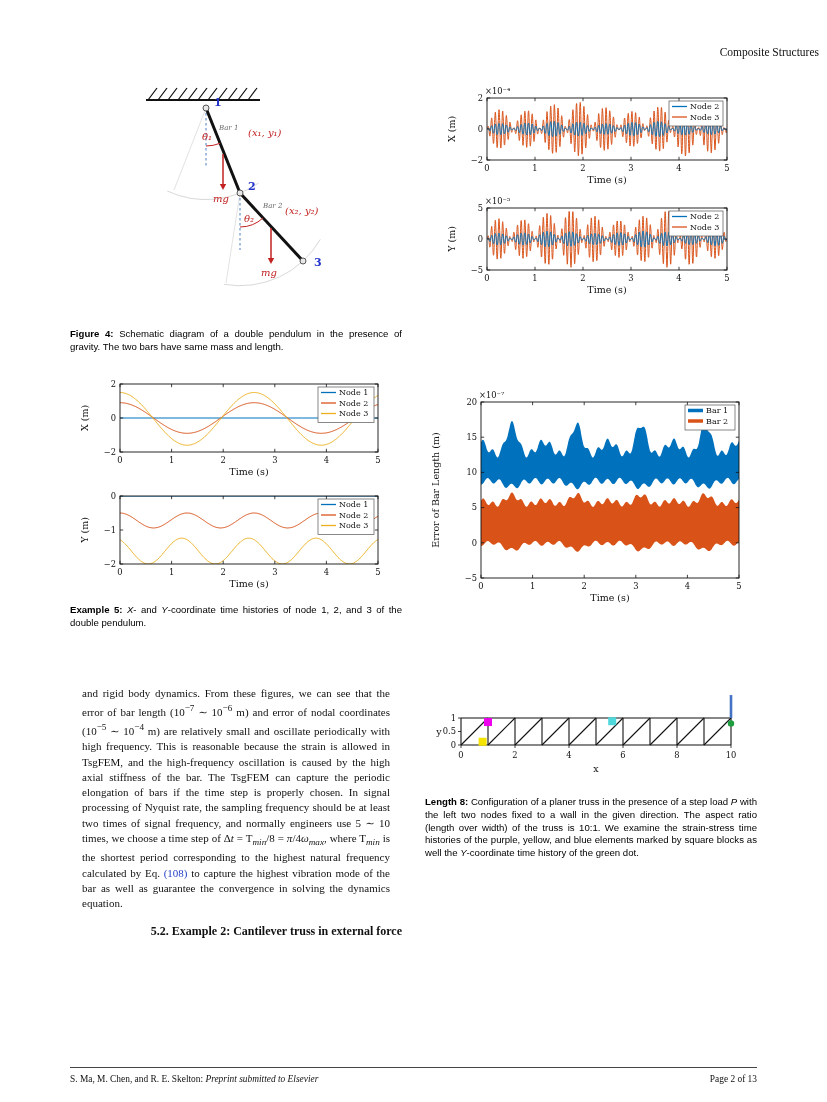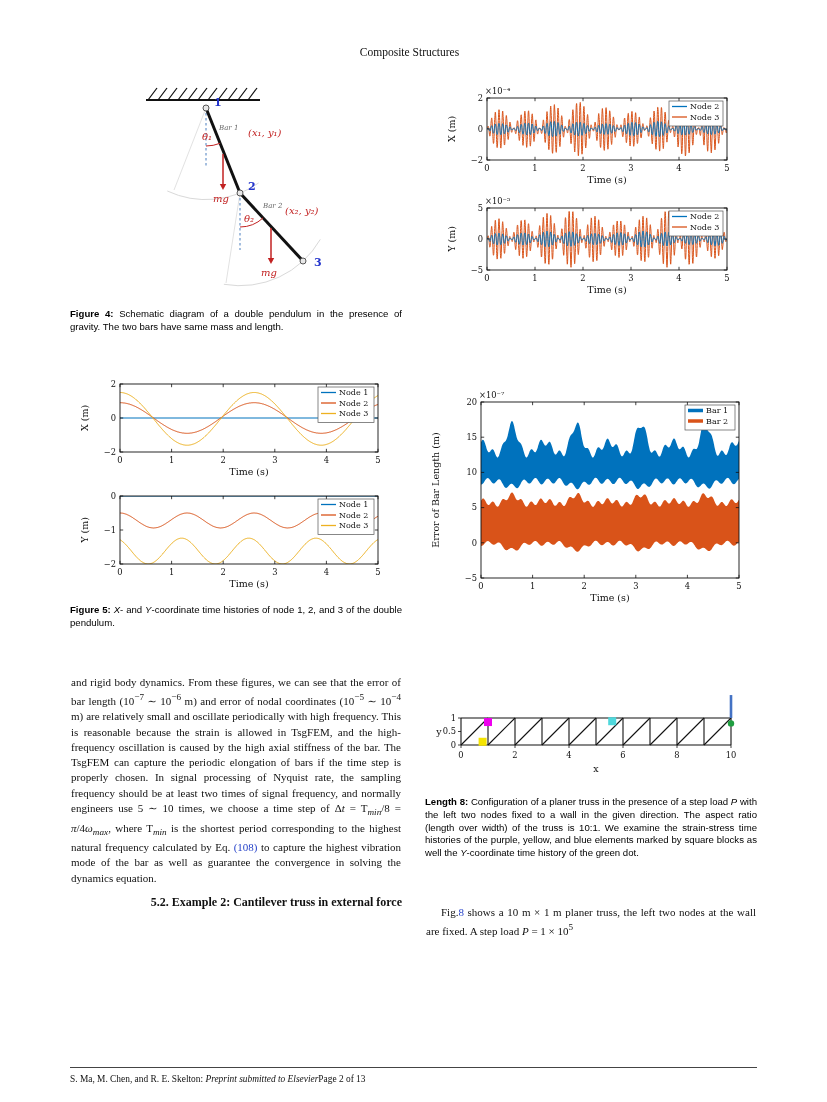--- a/index.html
+++ b/index.html
@@ -1,32 +1,32 @@
 <!DOCTYPE html>
 <html><head>
 <meta charset="utf-8">
 <style>
   *{margin:0;padding:0;box-sizing:border-box}
   html,body{background:#9a9a9a}
   .page{position:relative;width:827px;height:1102px;background:#ffffff;margin:0 auto;
         font-family:"Liberation Serif",serif;color:#111;overflow:hidden}
-  .running-head{position:absolute;top:46px;left:0;right:8px;text-align:center;font-size:11.5px;color:#111}
+  .running-head{position:absolute;top:46px;left:0;right:8px;text-align:right;font-size:11.5px;color:#111}
   .col{position:absolute;top:0;width:332px;height:1102px}
   #leftcol{left:70px}
   #rightcol{left:425px}
   .abs{position:absolute;left:0;width:332px}
   .figcap{font-family:"Liberation Sans",sans-serif;font-size:9.6px;line-height:12.8px;text-align:justify;color:#000}
   .figcap .figlabel{font-weight:bold}
   .body-text{font-size:11px;line-height:15.3px;text-align:justify}
-  .body-text p{margin:1px}
+  .body-text p{margin:12px}
   .indent{text-indent:15px}
   h2.sec{font-size:12px;font-weight:bold;margin:9px 0 5px 0;text-align:right}
   .eqlink{color:#2743c9}
   .footer-rule{position:absolute;left:70px;right:70px;top:1067px;border-top:1px solid #444}
-  .footer{position:absolute;left:70px;right:70px;top:1074px;font-size:9.4px;display:flex;justify-content:flex-start}
+  .footer{position:absolute;left:70px;right:70px;top:1074px;font-size:9.4px;display:flex;justify-content:space-between}
   .footer .it{font-style:italic}
   svg{display:block}
   svg text{font-family:"DejaVu Serif",serif}
   text.tick{font-size:8.3px;fill:#111}
   text.axlabel{font-size:9.5px;fill:#111}
   text.leg{font-size:8px;fill:#111}
   text.nodelab{font-size:11px;font-weight:bold;fill:#2233cc}
   text.barlab{font-size:7px;font-style:italic;fill:#666}
   text.redlab{font-size:10px;font-style:italic;fill:#c22222}
   .chartwrap{line-height:0}
@@ -93,21 +93,21 @@
             <text x="175" y="130" class="barlab" text-anchor="start">Bar 2</text>
             <text x="114" y="62" class="redlab" text-anchor="start">θ₁</text>
             <text x="156" y="144" class="redlab" text-anchor="start">θ₂</text>
             <text x="160" y="58" class="redlab" text-anchor="start">(x₁, y₁)</text>
             <text x="197" y="136" class="redlab" text-anchor="start">(x₂, y₂)</text>
             <text x="125" y="124" class="redlab" text-anchor="start">mg</text>
             <text x="173" y="198" class="redlab" text-anchor="start">mg</text>
           </g>
         </svg>
     </figure>
-    <div class="abs figcap" style="top:308px">
+    <div class="abs figcap" style="top:328px">
       <span class="figlabel">Figure 4:</span>
       <span>Schematic diagram of a double pendulum in the presence of gravity. The two bars have same mass and length.</span>
     </div>
 
     <div class="abs chartwrap" style="top:372px">
       <svg id="c-fig5_top" width="322" height="112" viewBox="0 0 322 112" style="margin-left:2px">
           <clipPath id="cpfig5_top">
             <rect x="48" y="12" width="258" height="68"></rect>
           </clipPath>
           <g clip-path="url(#cpfig5_top)">
@@ -203,21 +203,21 @@
             <line x1="249" y1="20.5" x2="264" y2="20.5" stroke="#0072BD" stroke-width="1.3"></line>
             <text x="267" y="23.2" class="leg" text-anchor="start">Node 1</text>
             <line x1="249" y1="31" x2="264" y2="31" stroke="#D95319" stroke-width="1.3"></line>
             <text x="267" y="33.7" class="leg" text-anchor="start">Node 2</text>
             <line x1="249" y1="41.5" x2="264" y2="41.5" stroke="#EDB120" stroke-width="1.3"></line>
             <text x="267" y="44.2" class="leg" text-anchor="start">Node 3</text>
           </g>
         </svg>
     </div>
     <div class="abs figcap" style="top:604px">
-      <span class="figlabel">Figure 5:</span>
+      <span class="figlabel">Example 5:</span>
       <span><i>X</i>- and <i>Y</i>-coordinate time histories of node 1, 2, and 3 of the double pendulum.</span>
     </div>
 
     <div class="abs body-text" style="top:674px">
       <p>and rigid body dynamics. From these figures, we can see that the error of bar length (10<sup>−7</sup> ∼ 10<sup>−6</sup> m) and error of nodal coordinates (10<sup>−5</sup> ∼ 10<sup>−4</sup> m) are relatively small and oscillate periodically with high frequency. This is reasonable because the strain is allowed in TsgFEM, and the high-frequency oscillation is caused by the high axial stiffness of the bar. The TsgFEM can capture the periodic elongation of bars if the time step is properly chosen. In signal processing of Nyquist rate, the sampling frequency should be at least two times of signal frequency, and normally engineers use 5 ∼ 10 times, we choose a time step of Δ<i>t</i> = T<sub><i>min</i></sub>/8 = <i>π</i>/4<i>ω</i><sub><i>max</i></sub>, where T<sub><i>min</i></sub> is the shortest period corresponding to the highest natural frequency calculated by Eq. <span class="eqlink">(108)</span> to capture the highest vibration mode of the bar as well as guarantee the convergence in solving the dynamics equation.</p>
       <h2 class="sec">5.2. Example 2: Cantilever truss in external force</h2>
     </div>
   </div>
 
   <div class="col" id="rightcol">
@@ -441,21 +441,20 @@
             <line x1="306" y1="30" x2="306" y2="7.049999999999997" stroke="#4472C4" stroke-width="2.6"></line>
           </g>
         </svg>
     </div>
     <div class="abs figcap" style="top:796px">
       <span class="figlabel">Length 8:</span>
       <span>Configuration of a planer truss in the presence of a step load <i>P</i> with the left two nodes fixed to a wall in the given direction. The aspect ratio (length over width) of the truss is 10:1. We examine the strain-stress time histories of the purple, yellow, and blue elements marked by square blocks as well the <i>Y</i>-coordinate time history of the green dot.</span>
     </div>
 
     <div class="abs body-text" style="top:904px">
-      <p class="indent">Fig.<span class="eqlink">8</span> shows a 10 m × 1 m planer truss, the left two nodes at the wall are fixed. A step load <i>P</i> = 1 × 10<sup>5</sup></p>
     </div>
   </div>
 
   <div class="footer-rule"></div>
   <div class="footer">
     <div>
       <span>S. Ma, M. Chen, and R. E. Skelton:</span>
       <span class="it">Preprint submitted to Elsevier</span>
     </div>
     <div>Page 2 of 13</div>

